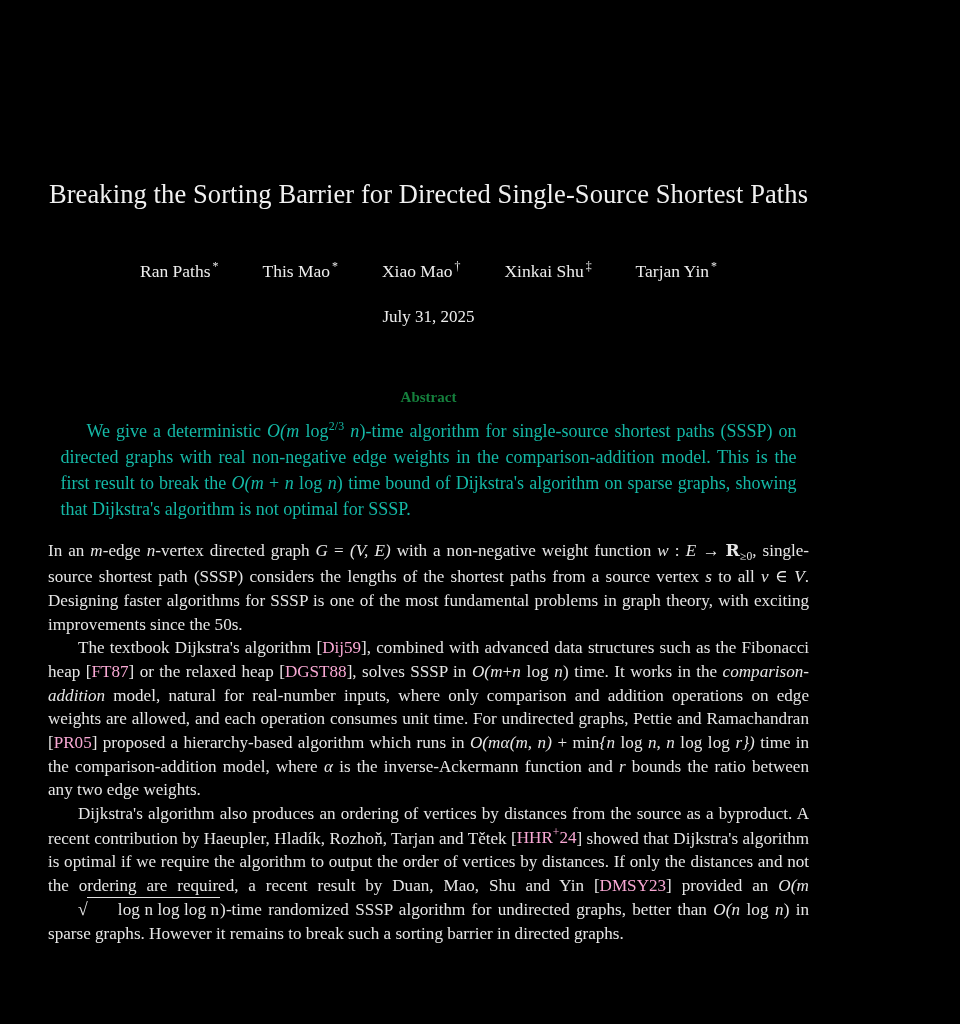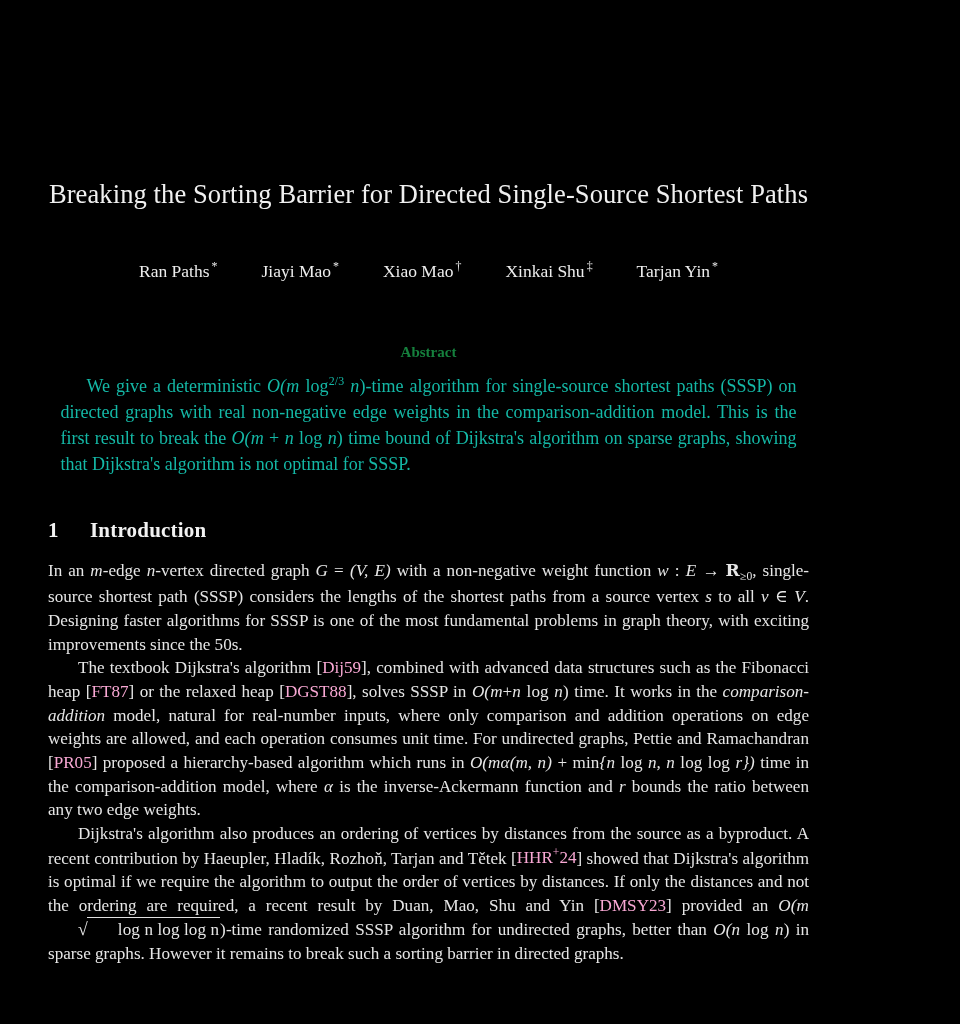--- a/index.html
+++ b/index.html
@@ -177,30 +177,30 @@
   }
 </style>
 </head>
 <body>
 
 <div class="page">
 
   <h1 class="title">Breaking the Sorting Barrier for Directed Single-Source Shortest Paths</h1>
 
   <div class="authors">
-    <span class="author"><span>Ran Paths</span><sup>*</sup></span><span class="author"><span>Jiayi Mao</span><sup>*</sup></span><span class="author"><span>Xiao Mao</span><sup>†</sup></span><span class="author"><span>Xinkai Shu</span><sup>‡</sup></span><span class="author"><span>Tarjan Yin</span><sup>*</sup></span>
+    <span class="author"><span>Ran Paths</span><sup>*</sup></span><span class="author"><span>This Mao</span><sup>*</sup></span><span class="author"><span>Xiao Mao</span><sup>†</sup></span><span class="author"><span>Xinkai Shu</span><sup>‡</sup></span><span class="author"><span>Tarjan Yin</span><sup>*</sup></span>
   </div>
 
+  <div class="pubdate">July 31, 2025</div>
 
   <div class="abstract-block">
     <div class="abstract-heading">Abstract</div>
     <div class="abstract-body"><span>We give a deterministic </span><span class="m"><span>O(m</span><span class="op"> </span><span class="op">log</span><sup class="sup">2/3</sup> <span>n</span><span class="mr">)</span></span><span>-time algorithm for single-source shortest paths (SSSP) on directed graphs with real non-negative edge weights in the comparison-addition model. This is the first result to break the </span><span class="m"><span>O(m</span> <span class="mr">+</span> <span>n</span> <span class="op">log</span> <span>n</span><span class="mr">)</span></span><span> time bound of Dijkstra's algorithm on sparse graphs, showing that Dijkstra's algorithm is not optimal for SSSP.</span></div>
   </div>
 
-  <h2 class="section-heading"><span class="num">1</span><span>Introduction</span></h2>
 
   <div class="body-area">
 
     <p class="para first"><span>In an </span><span class="m">m</span><span>-edge </span><span class="m">n</span><span>-vertex directed graph </span><span class="m"><span>G</span> <span class="mr">=</span> <span>(V, E)</span></span><span> with a non-negative weight function </span><span class="m"><span>w</span> <span class="mr">:</span> <span>E</span> <span class="mr">→</span> <span class="bb">R</span><sub class="sub">≥0</sub></span><span>, single-source shortest path (SSSP) considers the lengths of the shortest paths from a source vertex </span><span class="m">s</span><span> to all </span><span class="m"><span>v</span> <span class="mr">∈</span> <span>V</span></span><span>. Designing faster algorithms for SSSP is one of the most fundamental problems in graph theory, with exciting improvements since the 50s.</span></p>
 
     <p class="para indent"><span>The textbook Dijkstra's algorithm [</span><a class="cite" href="#">Dij59</a><span>], combined with advanced data structures such as the Fibonacci heap [</span><a class="cite" href="#">FT87</a><span>] or the relaxed heap [</span><a class="cite" href="#">DGST88</a><span>], solves SSSP in </span><span class="m"><span>O(m</span><span class="mr">+</span><span>n</span> <span class="op">log</span> <span>n</span><span class="mr">)</span></span><span> time. It works in the </span><span class="it">comparison-addition</span><span> model, natural for real-number inputs, where only comparison and addition operations on edge weights are allowed, and each operation consumes unit time. For undirected graphs, Pettie and Ramachandran [</span><a class="cite" href="#">PR05</a><span>] proposed a hierarchy-based algorithm which runs in </span><span class="m"><span>O(mα(m, n)</span> <span class="mr">+</span> <span class="op">min</span><span>{n</span> <span class="op">log</span> <span>n, n</span> <span class="op">log log</span> <span>r})</span></span><span> time in the comparison-addition model, where </span><span class="m">α</span><span> is the inverse-Ackermann function and </span><span class="m">r</span><span> bounds the ratio between any two edge weights.</span></p>
 
     <p class="para indent"><span>Dijkstra's algorithm also produces an ordering of vertices by distances from the source as a byproduct. A recent contribution by Haeupler, Hladík, Rozhoň, Tarjan and Tětek [</span><a class="cite" href="#"><span>HHR</span><sup>+</sup><span>24</span></a><span>] showed that Dijkstra's algorithm is optimal if we require the algorithm to output the order of vertices by distances. If only the distances and not the ordering are required, a recent result by Duan, Mao, Shu and Yin [</span><a class="cite" href="#">DMSY23</a><span>] provided an </span><span class="m"><span>O(m</span><span class="sqrt-wrap"><span class="sqrt-sym">√</span><span class="sqrt-body"><span class="op">log n log log n</span></span></span><span class="mr">)</span></span><span>-time randomized SSSP algorithm for undirected graphs, better than </span><span class="m"><span>O(n</span> <span class="op">log</span> <span>n</span><span class="mr">)</span></span><span> in sparse graphs. However it remains to break such a sorting barrier in directed graphs.</span></p>
 
   </div>

